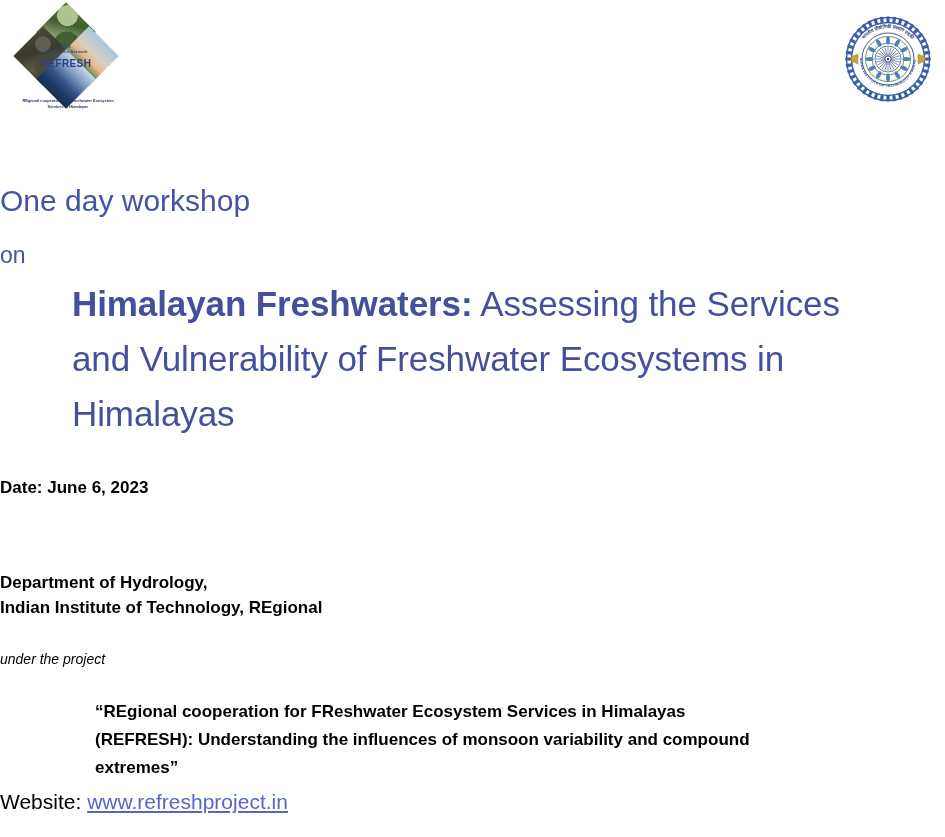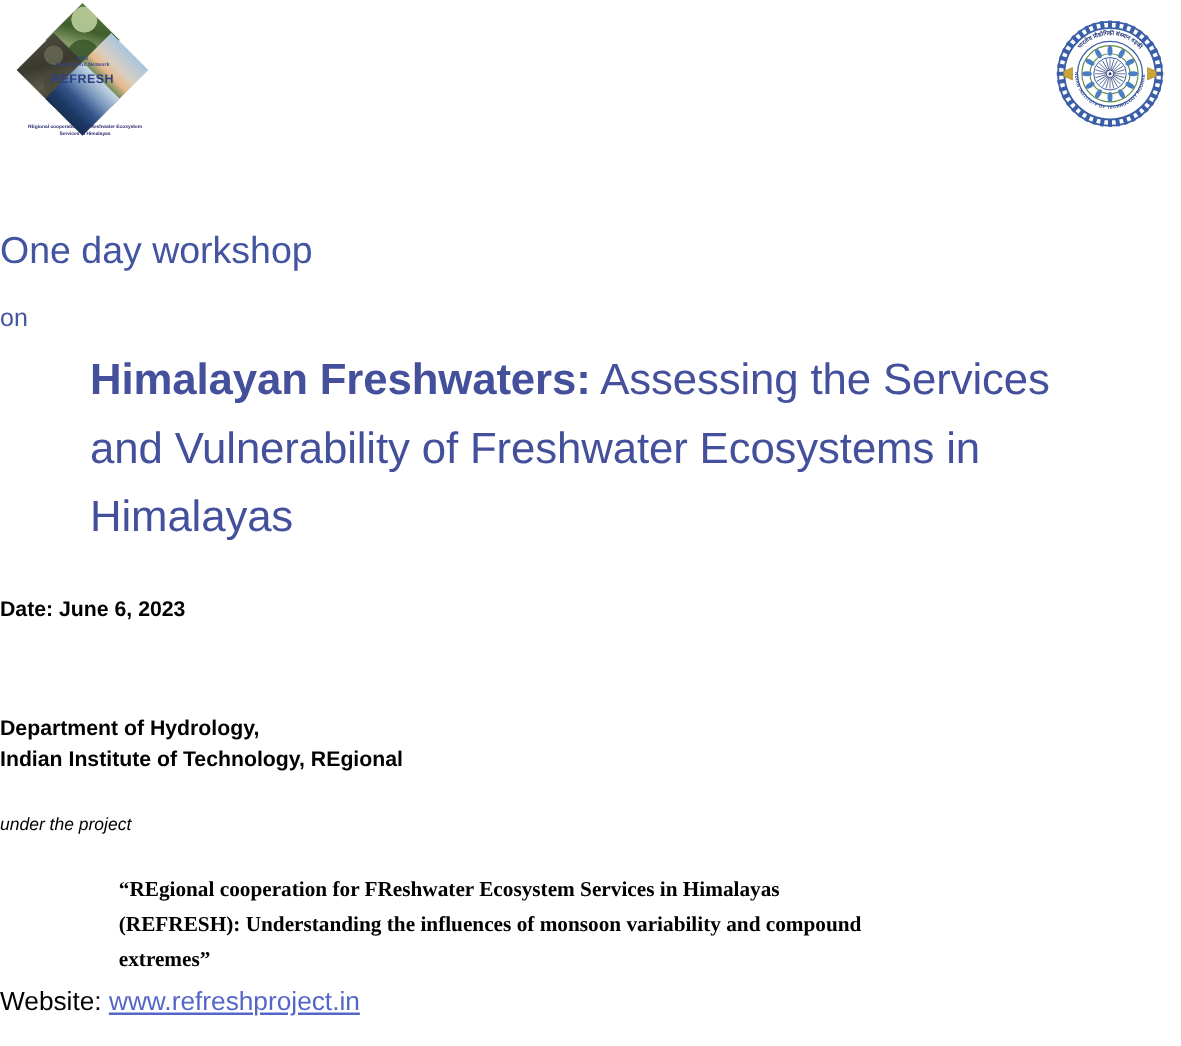--- a/index.html
+++ b/index.html
@@ -136,21 +136,21 @@
     width: 945px;
     font-size: 30px;
     line-height: 38px;
     color: #4354a0;
     font-weight: normal;
   }
   .line-on {
     position: absolute;
     top: 238px;
     width: 945px;
-    font-size: 20px;
+    font-size: 23px;
     line-height: 34px;
     color: #4354a0;
   }
 
   .title-block {
     position: absolute;
     top: 276px;
     left: 72px;
     width: 801px;
     font-size: 35px;
@@ -200,21 +200,21 @@
   .project-block {
     position: absolute;
     top: 698px;
     left: 95px;
     width: 755px;
     font-size: 17px;
     line-height: 28px;
     font-weight: bold;
     color: #000000;
   }
-  .project-block span { display: block; font-family: Liberation Serif, serif; }
+  .project-block span { display: block; }
   .line-website {
     position: absolute;
     top: 788px;
     width: 945px;
     font-size: 21px;
     line-height: 28px;
     color: #000000;
   }
   .weblink {
     color: #5566c8;

